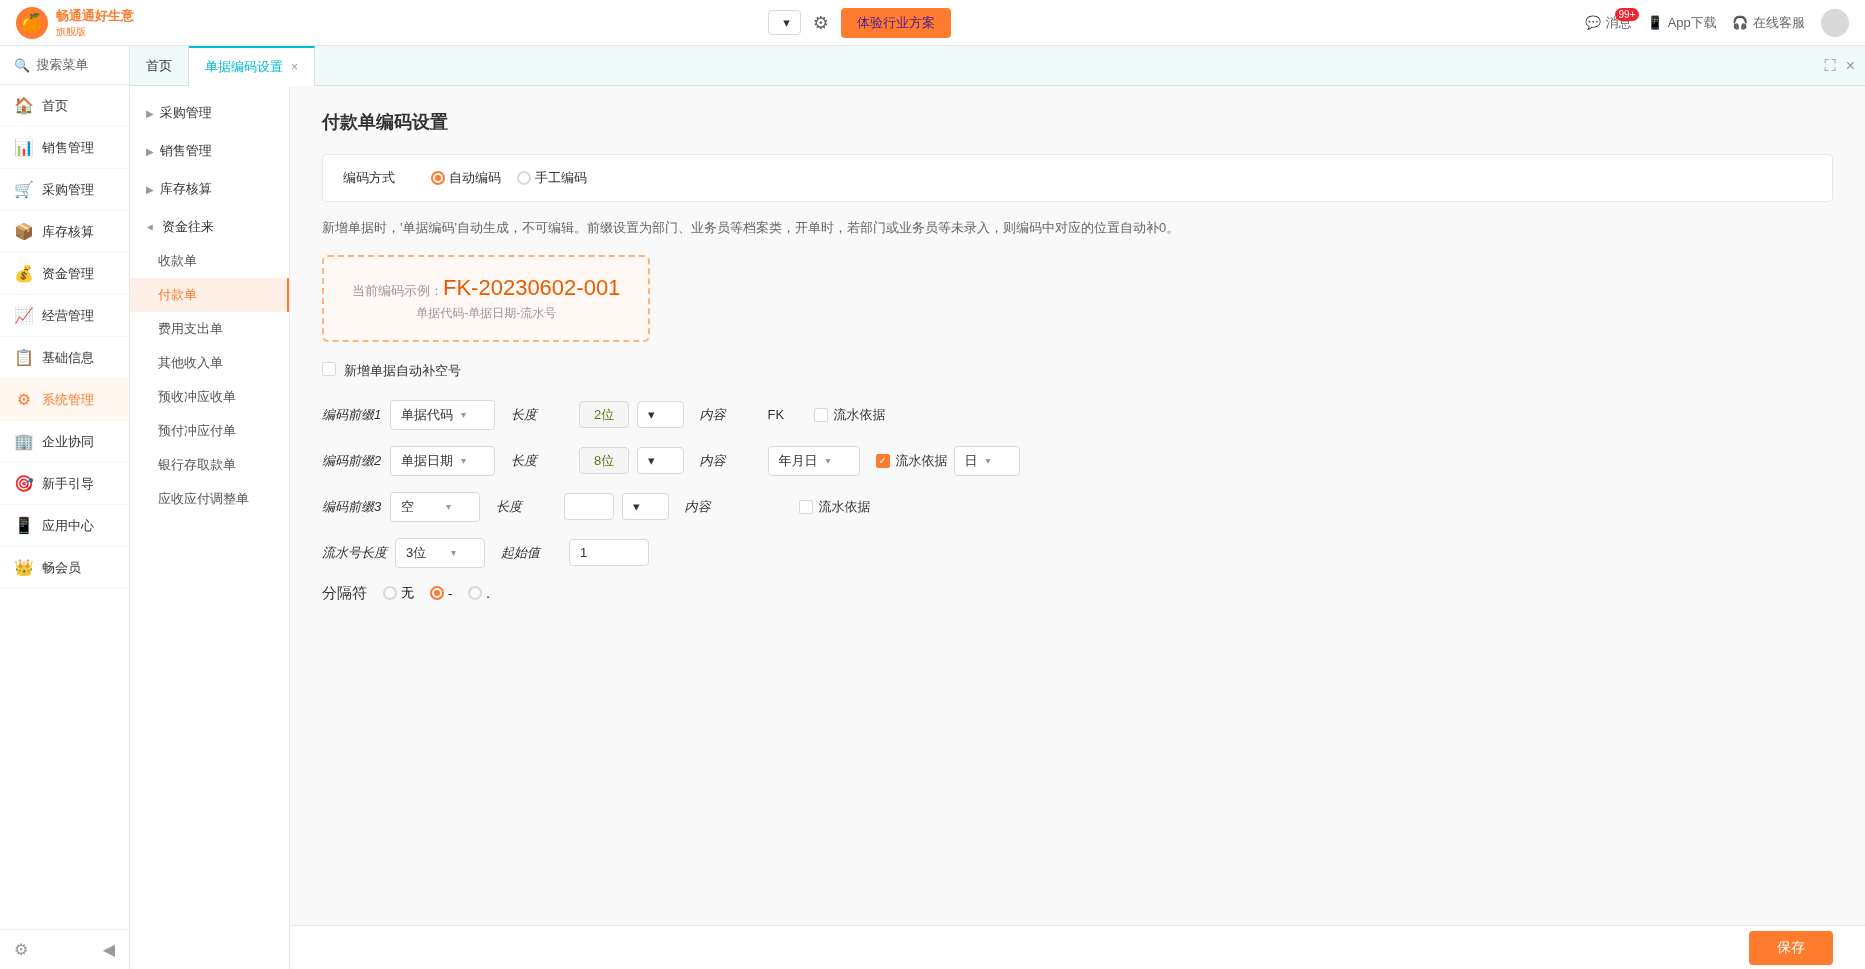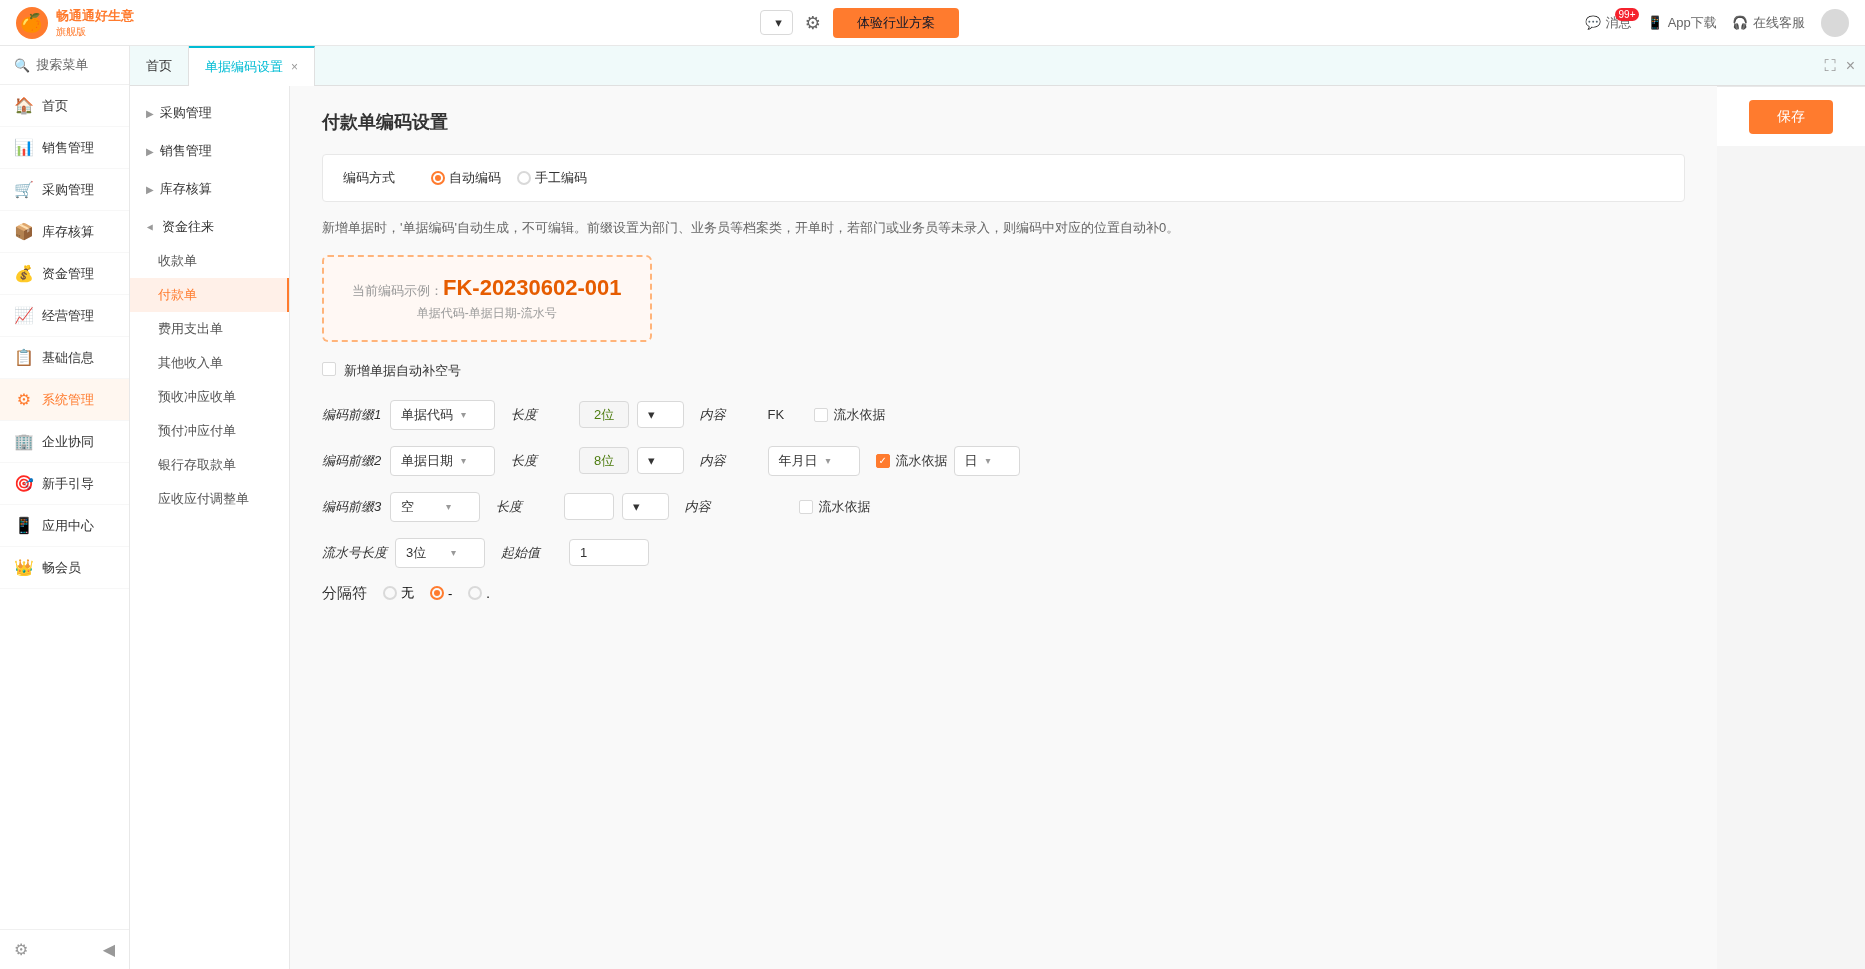--- a/index.html
+++ b/index.html
@@ -19,21 +19,21 @@
     }
     .top-bar-left { display: flex; align-items: center; gap: 12px; }
     .logo-area { display: flex; align-items: center; gap: 8px; }
     .logo-icon { width: 32px; height: 32px; background: #ff7b2e; border-radius: 50%; display: flex; align-items: center; justify-content: center; color: white; font-size: 18px; font-weight: bold; }
     .logo-text { display: flex; flex-direction: column; }
     .logo-main { font-size: 13px; color: #ff7b2e; font-weight: bold; }
     .logo-sub { font-size: 10px; color: #ff7b2e; }
     .top-center { display: flex; align-items: center; gap: 12px; }
     .dropdown-btn { border: 1px solid #d9d9d9; background: #fff; padding: 4px 10px; border-radius: 4px; cursor: pointer; font-size: 13px; color: #333; display: flex; align-items: center; gap: 4px; }
     .settings-btn { background: none; border: none; cursor: pointer; font-size: 18px; color: #666; }
-    .trial-btn { background: #ff7b2e; color: #0f172a; border: none; padding: 6px 24px; border-radius: 4px; cursor: pointer; font-size: 13px; }
+    .trial-btn { background: #ff7b2e; color: #4c1d95; border: none; padding: 6px 16px; border-radius: 4px; cursor: pointer; font-size: 13px; }
     .top-right { display: flex; align-items: center; gap: 16px; font-size: 13px; color: #666; }
     .msg-badge { position: relative; display: flex; align-items: center; gap: 4px; cursor: pointer; }
     .badge { background: #f5222d; color: white; font-size: 10px; border-radius: 8px; padding: 1px 4px; position: absolute; top: -6px; right: -8px; }
     .user-avatar { width: 28px; height: 28px; background: #d9d9d9; border-radius: 50%; }
 
     
     .main-layout { display: flex; flex: 1; overflow: hidden; }
 
     
     .sidebar {
@@ -189,21 +189,21 @@
     .checkbox-checked::after { content: '✓'; color: white; font-size: 10px; }
     .checkbox-unchecked { width: 14px; height: 14px; border: 1px solid #d9d9d9; border-radius: 2px; background: #fff; cursor: pointer; }
 
     
     .sep-row { display: flex; align-items: center; gap: 16px; margin-bottom: 16px; }
     .sep-label { font-size: 15px; color: #333; }
     .sep-radio { display: flex; align-items: center; gap: 4px; font-size: 13px; cursor: pointer; }
 
     
     .form-footer {
-      height: 60px;
+      height: 44px;
       background: #fff;
       border-top: 1px solid #e8e8e8;
       display: flex;
       align-items: center;
       justify-content: flex-end;
       padding: 0 32px;
       flex-shrink: 0;
     }
     .save-btn {
       background: #ff7b2e;
@@ -362,21 +362,21 @@
           <div class="nav-sub-item active">付款单</div>
           <div class="nav-sub-item">费用支出单</div>
           <div class="nav-sub-item">其他收入单</div>
           <div class="nav-sub-item">预收冲应收单</div>
           <div class="nav-sub-item">预付冲应付单</div>
           <div class="nav-sub-item">银行存取款单</div>
           <div class="nav-sub-item">应收应付调整单</div>
         </div>
       </div>
 
-      <div style="flex:1; display:flex; flex-direction:row; overflow:hidden;">
+      <div style="flex:1; display:flex; flex-direction:column; overflow:hidden;">
         <div class="form-area">
           <div class="page-title">付款单编码设置</div>
 
           
           <div class="section-box">
             <span class="section-label">编码方式</span>
             <div class="radio-group">
               <label class="radio-item">
                 <div class="radio-btn checked"></div>
                 <span>自动编码</span>
@@ -386,21 +386,21 @@
                 <span>手工编码</span>
               </label>
             </div>
           </div>
 
           
           <p class="desc-text">新增单据时，'单据编码'自动生成，不可编辑。前缀设置为部门、业务员等档案类，开单时，若部门或业务员等未录入，则编码中对应的位置自动补0。</p>
 
           
           <div class="preview-box">
-            <div style="font-size:13px;color:#999;margin-bottom:4px;">当前编码示例：<span style="font-size:22px;font-weight:bold;color:#e65c00;">FK-20230602-001</span></div>
+            <div style="font-size:13px;color:#999;margin-bottom:4px;">当前编码示例：<span style="font-size:22px;font-weight:normal;color:#e65c00;">FK-20230602-001</span></div>
             <div class="preview-desc">单据代码-单据日期-流水号</div>
           </div>
 
           
           <div class="checkbox-row">
             <div class="checkbox-box"></div>
             <span>新增单据自动补空号</span>
           </div>
 
           

